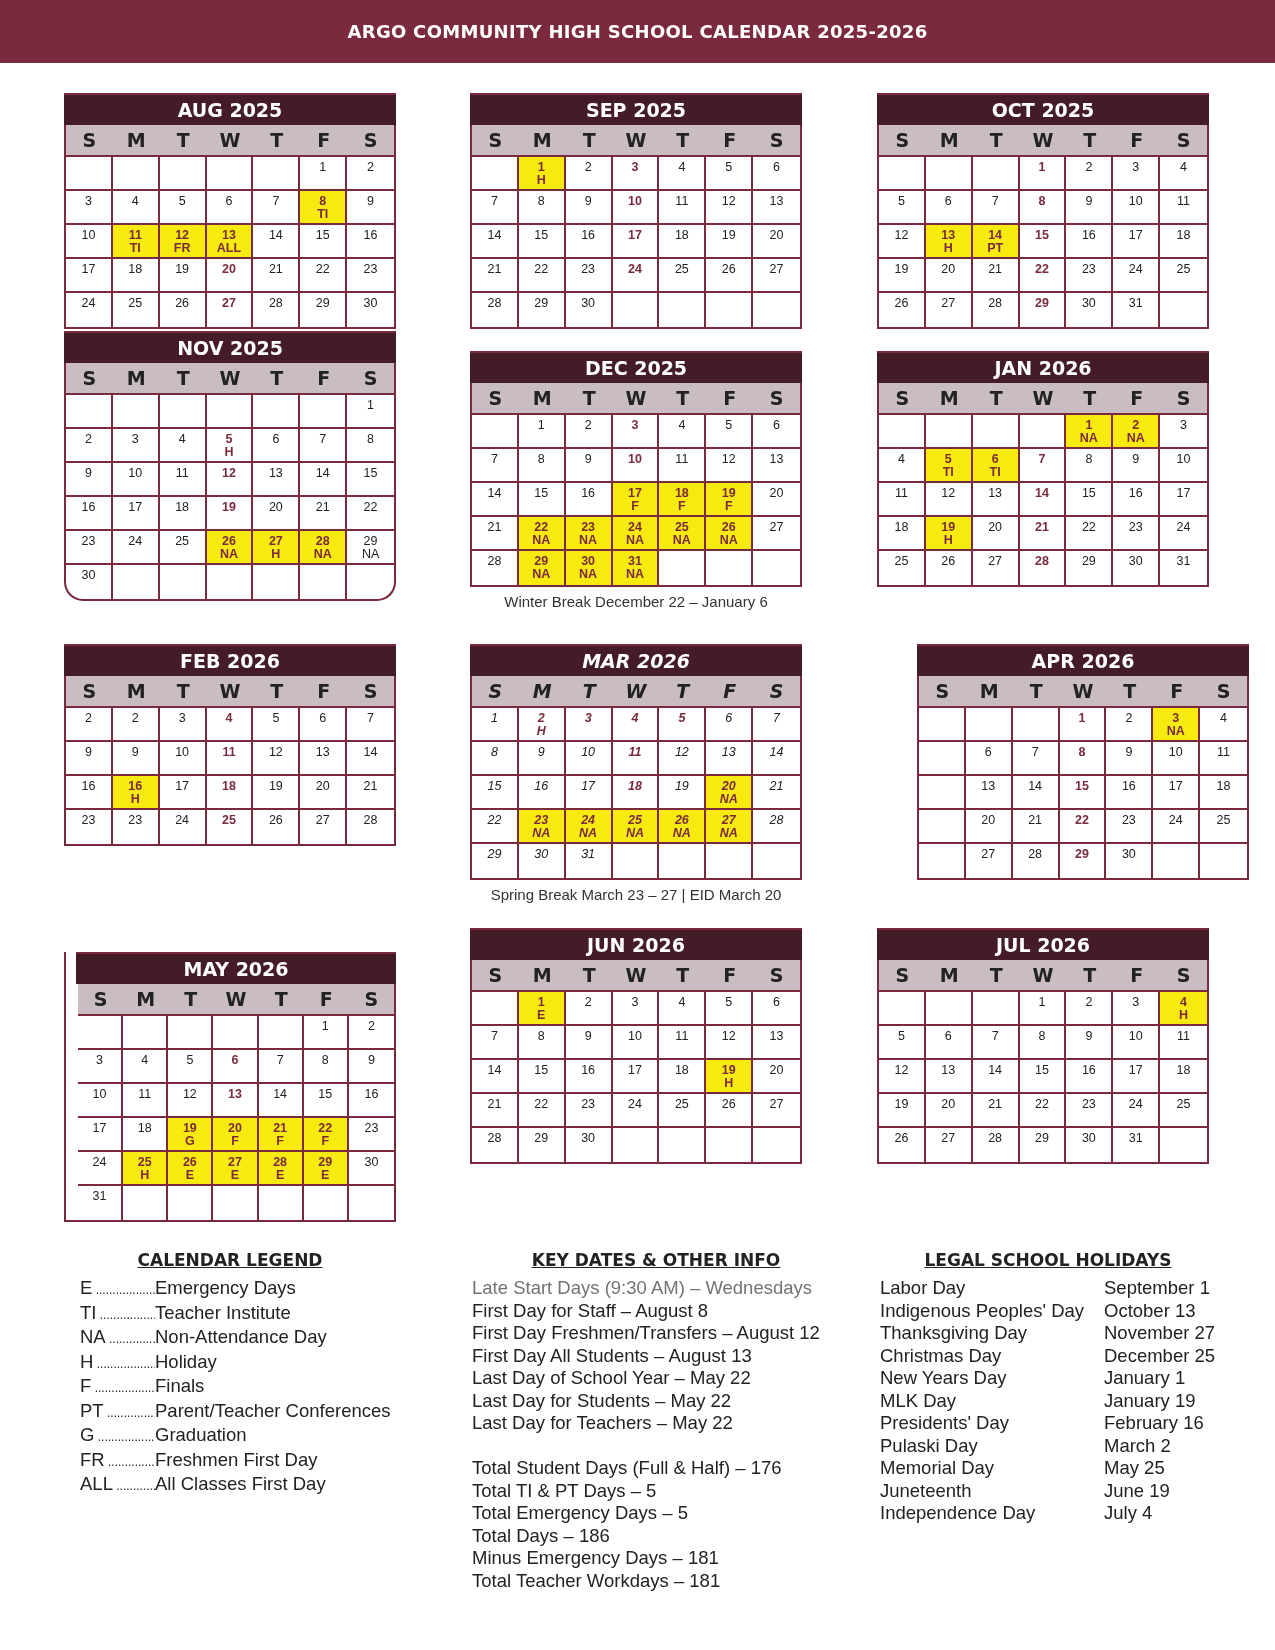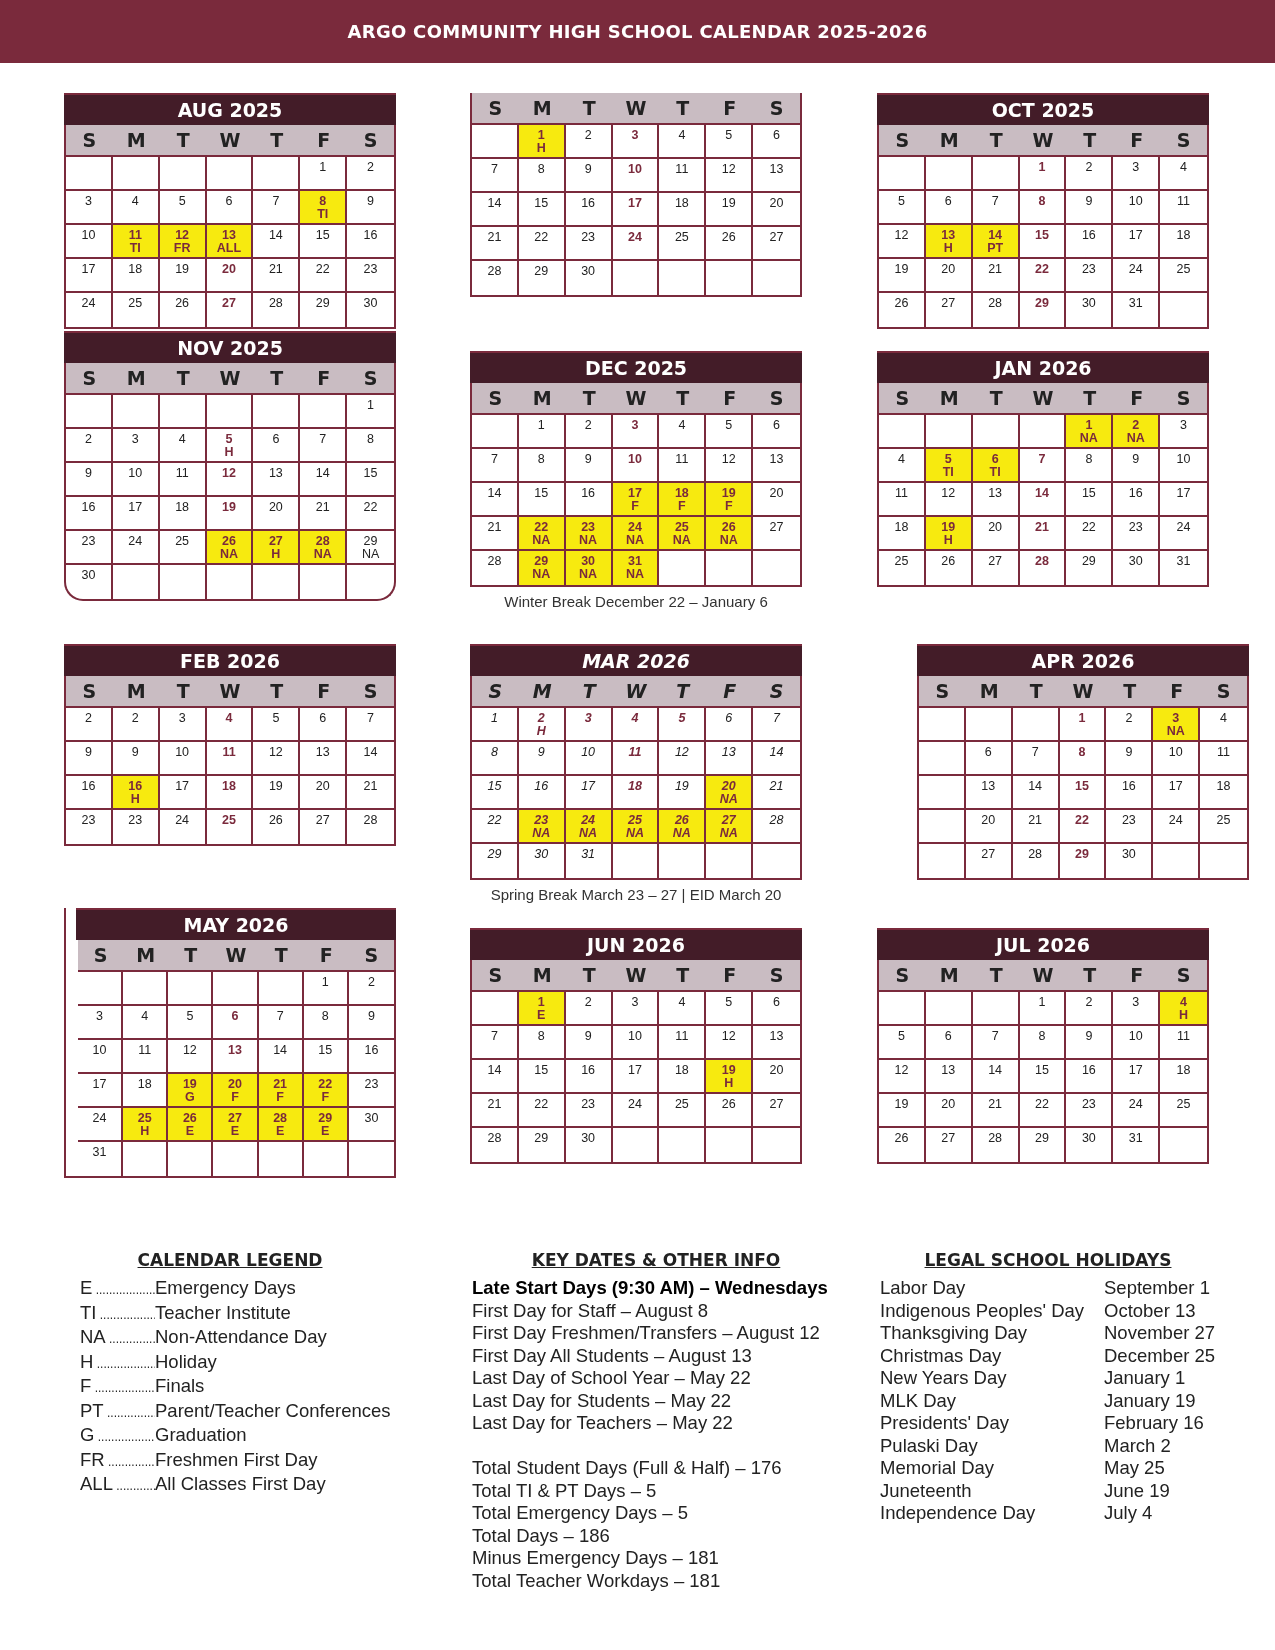--- a/index.html
+++ b/index.html
@@ -16,21 +16,21 @@
   .cell.hl { background: #f7ea0f; color: #7a2a3c; font-weight: bold; }
   .cell.wed { color: #7a2a3c; font-weight: bold; }
   .cell .code { display: block; }
   .note { position: absolute; font-size: 15px; color: #333; text-align: center; width: 332px; }
   .section-title { position: absolute; font-family: "DejaVu Sans", sans-serif; font-weight: bold; font-size: 17px; text-decoration: underline; text-align: center; color: #222; }
   .list { position: absolute; font-size: 18.5px; line-height: 22.5px; color: #222; }
   .legend-row { display: flex; white-space: nowrap; }
   .legend-row .code { width: 75px; overflow: hidden; }
   .legend-row .code::after { content: " ................................"; letter-spacing: 0; font-size: 12px; }
   .keydates div { white-space: nowrap; }
-  .keydates .late { color: #000000; font-weight: bold; }
+  .keydates .late { color: #737373; font-weight: normal; }
   .keydates .gap { height: 22.5px; }
   .hol-row { display: flex; white-space: nowrap; }
   .hol-row .name { width: 224px; }
 </style>
 </head>
 <body>
 
 <div class="title-bar">ARGO COMMUNITY HIGH SCHOOL CALENDAR 2025-2026</div>
 
 <div id="calendars">
@@ -77,20 +77,21 @@
         <div class="cell"><span class="num">24</span></div>
         <div class="cell"><span class="num">25</span></div>
         <div class="cell"><span class="num">26</span></div>
         <div class="cell wed"><span class="num">27</span></div>
         <div class="cell"><span class="num">28</span></div>
         <div class="cell"><span class="num">29</span></div>
         <div class="cell"><span class="num">30</span></div>
       </div>
     </div>
     <div class="cal" style="left: 470px; top: 93px;">
+      <div class="cal-head">SEP 2025</div>
       <div class="dow">
         <span>S</span>
         <span>M</span>
         <span>T</span>
         <span>W</span>
         <span>T</span>
         <span>F</span>
         <span>S</span>
       </div>
       <div class="grid">
@@ -467,21 +468,21 @@
         <div class="cell"><span class="num">25</span></div>
         <div class="cell"></div>
         <div class="cell"><span class="num">27</span></div>
         <div class="cell"><span class="num">28</span></div>
         <div class="cell wed"><span class="num">29</span></div>
         <div class="cell"><span class="num">30</span></div>
         <div class="cell"></div>
         <div class="cell"></div>
       </div>
     </div>
-    <div class="cal" style="left: 64px; top: 908px; padding-left: 12px;">
+    <div class="cal" style="left: 64px; top: 952px; padding-left: 12px;">
       <div class="cal-head">MAY 2026</div>
       <div class="dow">
         <span>S</span>
         <span>M</span>
         <span>T</span>
         <span>W</span>
         <span>T</span>
         <span>F</span>
         <span>S</span>
       </div>

